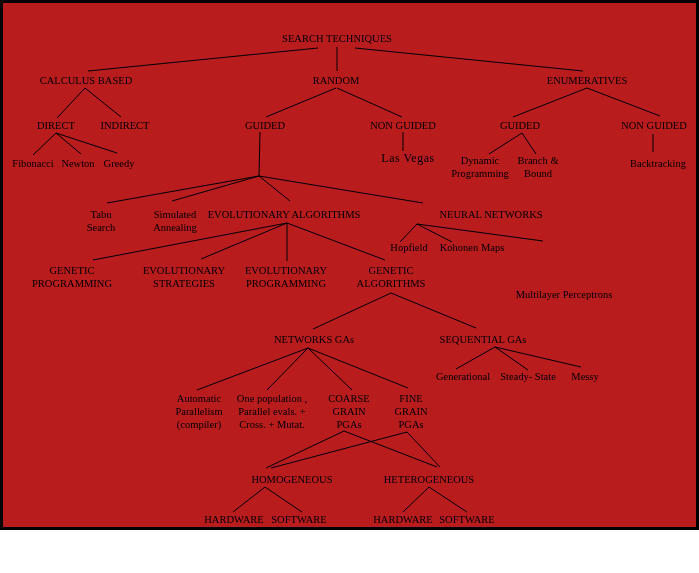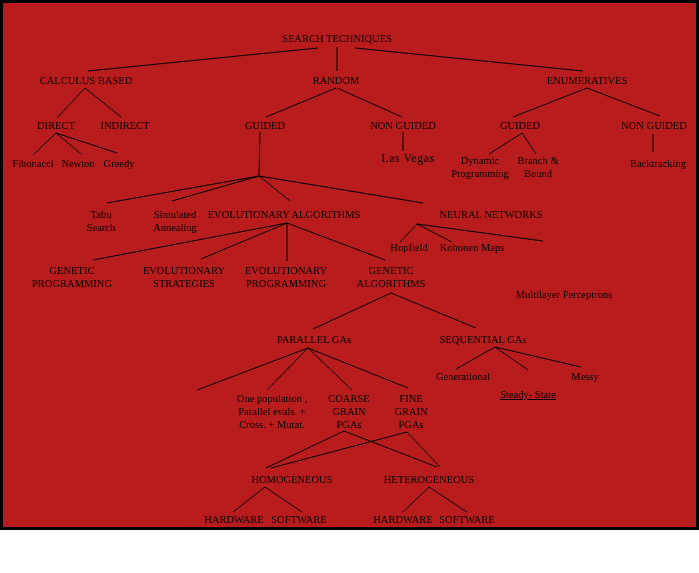--- a/index.html
+++ b/index.html
@@ -144,27 +144,30 @@
 
   <div class="node" style="left:72px;  top:264px;">GENETIC
 PROGRAMMING</div>
   <div class="node" style="left:184px; top:264px;">EVOLUTIONARY
 STRATEGIES</div>
   <div class="node" style="left:286px; top:264px;">EVOLUTIONARY
 PROGRAMMING</div>
   <div class="node" style="left:391px; top:264px;">GENETIC
 ALGORITHMS</div>
 
-  <div class="node" style="left:314px; top:333px;">PARALLEL GAs</div>
+  <div class="node" style="left:314px; top:333px;">NETWORKS GAs</div>
   <div class="node" style="left:483px; top:333px;">SEQUENTIAL GAs</div>
 
   <div class="node" style="left:463px; top:370px;">Generational</div>
-  <div class="node" style="left:528px; top:388px;text-decoration:underline;">Steady- State</div>
+  <div class="node" style="left:528px; top:370px;">Steady- State</div>
   <div class="node" style="left:585px; top:370px;font-family:Liberation Serif, serif;">Messy</div>
 
+  <div class="node" style="left:199px; top:392px;">Automatic
+Parallelism
+(compiler)</div>
   <div class="node" style="left:272px; top:392px;">One population ,
 Parallel evals. +
 Cross. + Mutat.</div>
   <div class="node" style="left:349px; top:392px;">COARSE
 GRAIN
 PGAs</div>
   <div class="node" style="left:411px; top:392px;">FINE
 GRAIN
 PGAs</div>
 

